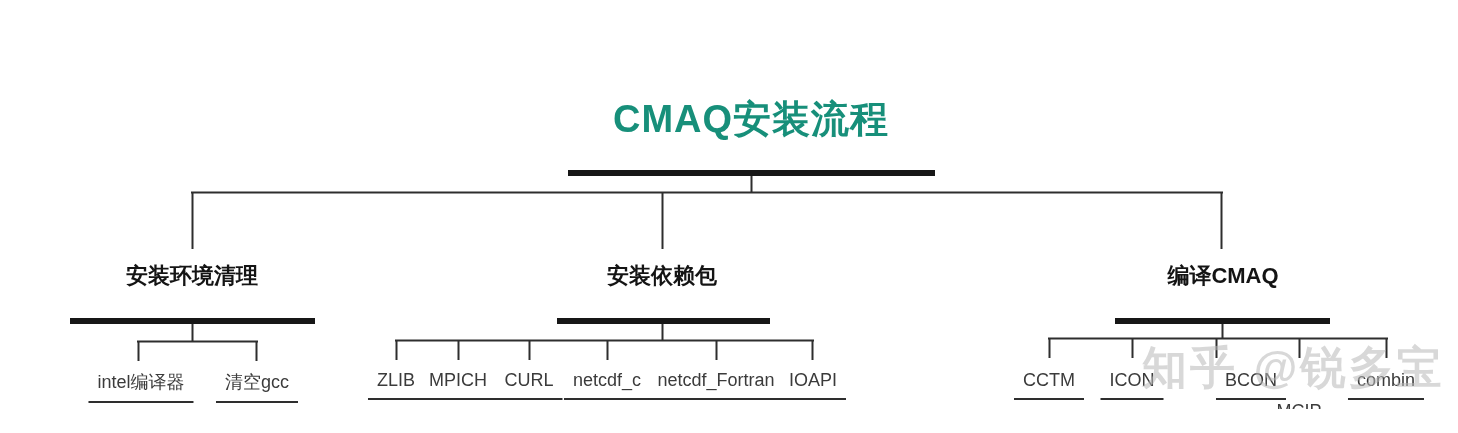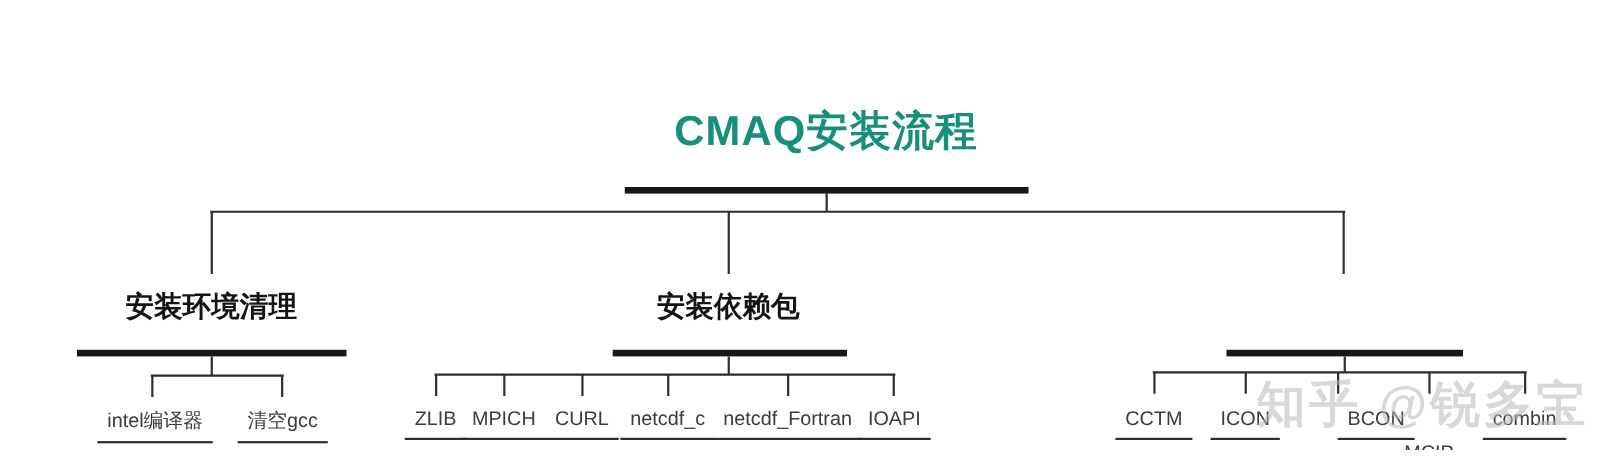--- a/index.html
+++ b/index.html
@@ -13,21 +13,21 @@
     font-size:38px;font-weight:800;letter-spacing:1px;white-space:nowrap;
     color:var(--accent,#178f7a);
   }
   .bar{position:absolute;height:6px;background:#171717;}
   .bar-title{left:568px;top:170px;width:367px;}
   .bar-b1{left:70px;top:318px;width:245px;}
   .bar-b2{left:557px;top:318px;width:213px;}
   .bar-b3{left:1115px;top:318px;width:215px;}
   .branch-title{
     position:absolute;top:261px;transform:translateX(-50%);
-    font-size:26px;font-weight:bold;color:#141414;white-space:nowrap;z-index:2;
+    font-size:22px;font-weight:bold;color:#141414;white-space:nowrap;z-index:2;
   }
   .bt-1{left:192px;} .bt-2{left:662px;} .bt-3{left:1223px;}
   .child{
     position:absolute;top:370px;transform:translateX(-50%);
     font-size:18px;color:#3b3b3b;white-space:nowrap;z-index:2;text-align:center;
   }
   .child::after{
     content:"";display:block;border-top:2px solid #2e2e2e;margin:7px -9px 0;
   }
   .c-intel{left:141px;} .c-gcc{left:257px;}
@@ -78,20 +78,21 @@
 
   <div class="branch-title bt-2">安装依赖包</div>
   <div class="bar bar-b2"></div>
   <div class="child c-zlib">ZLIB</div>
   <div class="child c-mpich">MPICH</div>
   <div class="child c-curl">CURL</div>
   <div class="child c-netcdfc">netcdf_c</div>
   <div class="child c-netcdff">netcdf_Fortran</div>
   <div class="child c-ioapi">IOAPI</div>
 
+  <div class="branch-title bt-3">编译CMAQ</div>
   <div class="bar bar-b3"></div>
   <div class="child c-cctm">CCTM</div>
   <div class="child c-icon">ICON</div>
   <div class="child c-bcon">BCON</div>
   <div class="child c-mcip">MCIP</div>
   <div class="child c-combin">combin</div>
 
   <div class="watermark">知乎 @锐多宝</div>
 </div>
 

